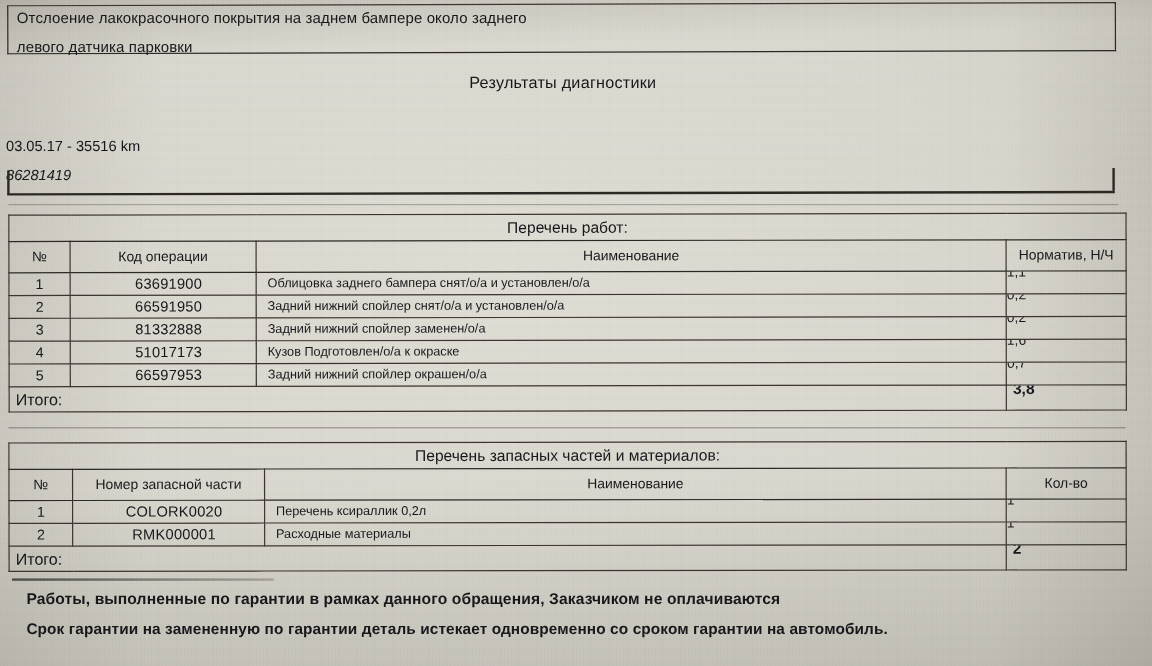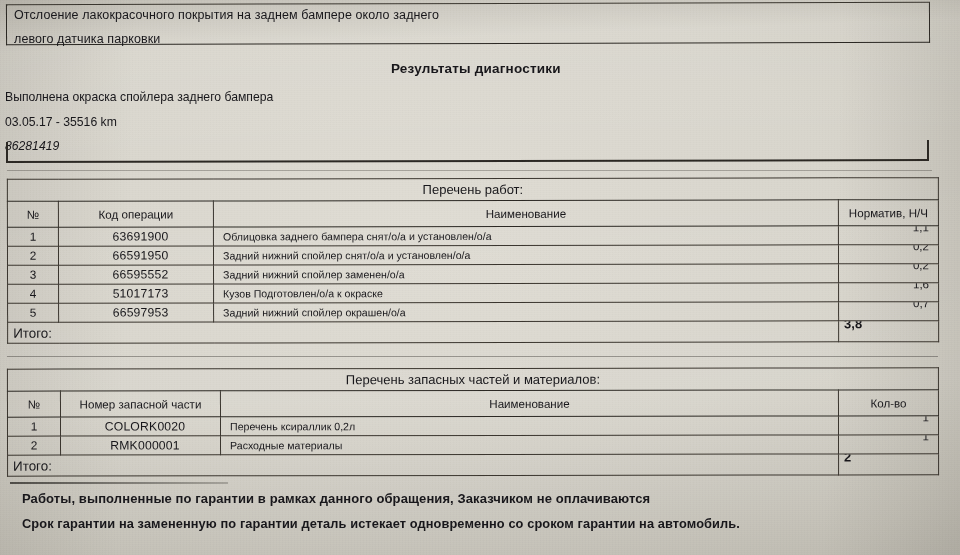--- a/index.html
+++ b/index.html
@@ -64,21 +64,21 @@
     border-top-color: #3a362f;
     box-sizing: border-box;
     transform: rotate(-0.16deg);
   }
   #complaint-l1 { left: 14px; top: 9px; font-size: 12.5px; letter-spacing: .1px;}
   #complaint-l2 { left: 14px; top: 33px; font-size: 12.5px; letter-spacing: .1px;}
 
   
   #diag-title {
     left: 391px; top: 62px;
-    font-size: 13.5px; font-weight: bold; letter-spacing: .2px;
+    font-size: 13.5px; font-weight: normal; letter-spacing: .2px;
   }
   #info-l1 { left: 5px; top: 91px; font-size: 12.2px; }
   #info-l2 { left: 5px; top: 116px; font-size: 12.2px; }
   #info-l3 { left: 5px; top: 140px; font-size: 12.2px; font-style: italic; }
   #defect-line { left: 12px; top: 147px; font-size: 12.2px; }
 
   #defect-rule-left {
     left: 6px; top: 142px; width: 1.6px; height: 20px;
     background: #2b2823;
   }
@@ -117,21 +117,21 @@
   }
   .col-head {
     text-align: center;
     height: 25px;
     font-size: 11.6px;
     border-bottom: 1.5px solid #2b2823 !important;
   }
   .c-num   { text-align: center; font-size: 11.8px; }
   .c-code  { text-align: center; padding-left: 9px !important; font-size: 12.2px; letter-spacing:.2px; }
   .c-name  { text-align: left; padding-left: 9px !important; font-size: 10.6px; }
-  .c-val   { text-align: right; padding-right: 9px !important; font-size: 11.6px; }
+  .c-val   { padding-right: 9px !important; font-size: 11.6px; }
   .row-h   { height: 19px; }
 
   
   .lift { display: inline-block; transform: translateY(-9px); }
   .lift-total { display: inline-block; transform: translateY(-8px); font-weight: bold; font-size: 13px; }
 
   .total-cell {
     font-weight: bold;
     font-size: 13.4px;
     text-align: left;
@@ -179,21 +179,20 @@
   <div id="paper-shade"></div>
 
   <div id="content" class="soft">
 
     <div class="abs" id="complaint-box"></div>
     <div class="abs txt" id="complaint-l1">Отслоение лакокрасочного покрытия на заднем бампере около заднего</div>
     <div class="abs txt" id="complaint-l2">левого датчика парковки</div>
 
     <div class="abs txt" id="diag-title">Результаты диагностики</div>
 
-    <div class="abs txt" id="info-l1">Выполнена окраска спойлера заднего бампера</div>
     <div class="abs txt" id="info-l2">03.05.17 - 35516 km</div>
     <div class="abs txt" id="info-l3">86281419</div>
 
     <div class="abs" id="defect-rule-left"></div>
     <div class="abs" id="defect-rule-right"></div>
     <div class="abs" id="defect-rule-bottom"></div>
 
     <div class="abs" id="artifact-rule-3"></div>
 
     <table class="abs doc-table" id="works-table">
@@ -221,21 +220,21 @@
           <td class="c-val"><span class="lift">1,1</span></td>
         </tr>
         <tr class="row-h">
           <td class="c-num">2</td>
           <td class="c-code">66591950</td>
           <td class="c-name">Задний нижний спойлер снят/о/а и установлен/о/а</td>
           <td class="c-val"><span class="lift">0,2</span></td>
         </tr>
         <tr class="row-h">
           <td class="c-num">3</td>
-          <td class="c-code">66595552</td>
+          <td class="c-code">81332888</td>
           <td class="c-name">Задний нижний спойлер заменен/о/а</td>
           <td class="c-val"><span class="lift">0,2</span></td>
         </tr>
         <tr class="row-h">
           <td class="c-num">4</td>
           <td class="c-code">51017173</td>
           <td class="c-name">Кузов Подготовлен/о/а к окраске</td>
           <td class="c-val"><span class="lift">1,6</span></td>
         </tr>
         <tr class="row-h">

